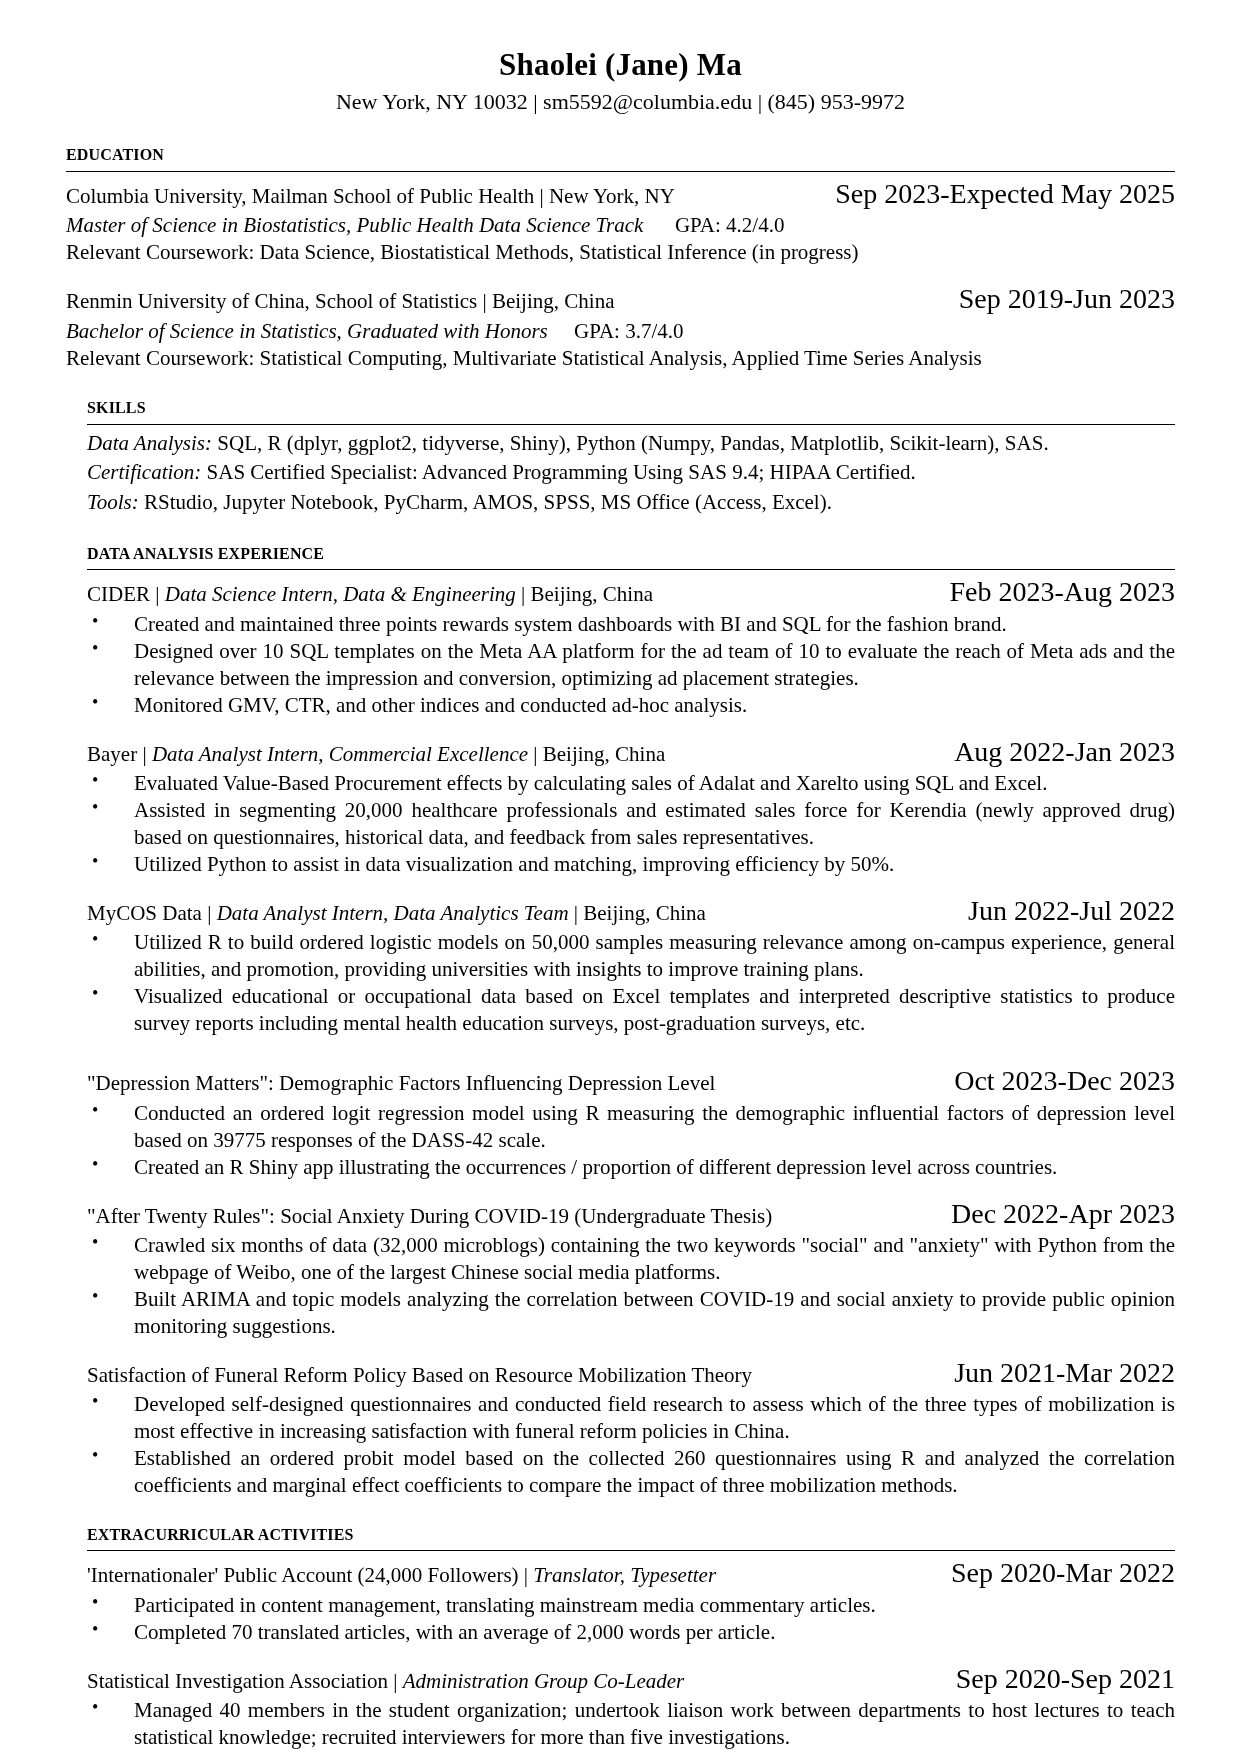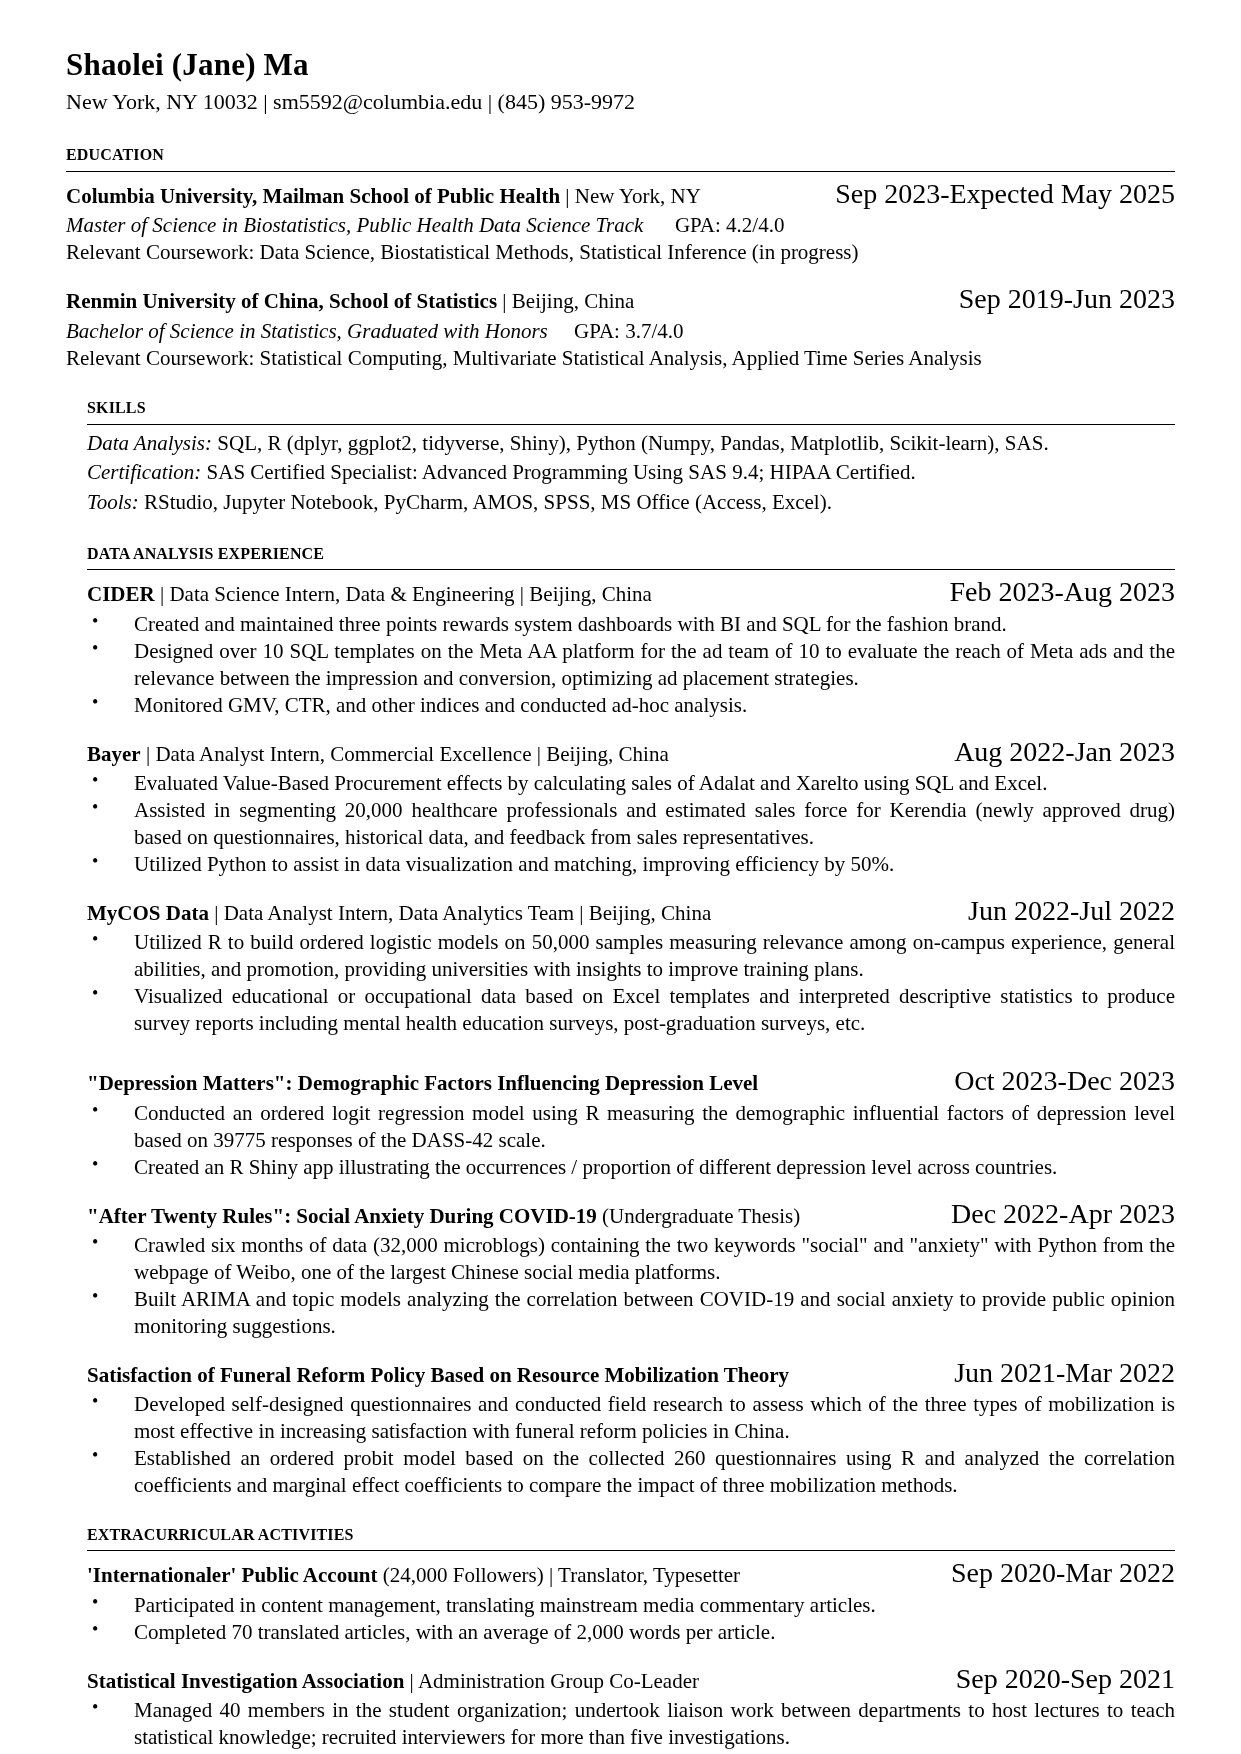--- a/index.html
+++ b/index.html
@@ -13,21 +13,21 @@
     color: #000000;
     -webkit-font-smoothing: antialiased;
   }
   .page {
     width: 1241px;
     min-height: 1754px;
     padding: 46px 66px 20px 66px;
   }
 
   
-  .doc-header { margin-bottom: 30px; }
+  .doc-header { text-align: center; margin-bottom: 30px; }
   .cand-name {
     font-size: 31px;
     font-weight: bold;
     letter-spacing: .2px;
     line-height: 1.22;
     margin: 0 0 4px 0;
   }
   .cand-contact {
     font-size: 22px;
     line-height: 1.25;
@@ -53,23 +53,23 @@
   .entry-head {
     display: flex;
     align-items: baseline;
     justify-content: space-between;
     font-size: 21px;
     line-height: 1.3;
     gap: 12px;
   }
   .entry-head-left { flex: 1 1 auto; white-space: nowrap; overflow: hidden; }
   .entry-date { flex: 0 0 auto; white-space: nowrap; font-size: 28px; }
-  .org { font-weight: bold; }
+  .org { font-weight: normal; }
   .sep { font-weight: normal; }
-  .role { }
+  .role { font-style: italic; }
   .loc { font-style: normal; }
   .paren { font-style: normal; }
 
   .sub-line {
     font-size: 21px;
     line-height: 1.3;
     white-space: pre;
   }
   .sub-line .it { font-style: italic; }
   .plain-line { font-size: 21px; line-height: 1.3; }

